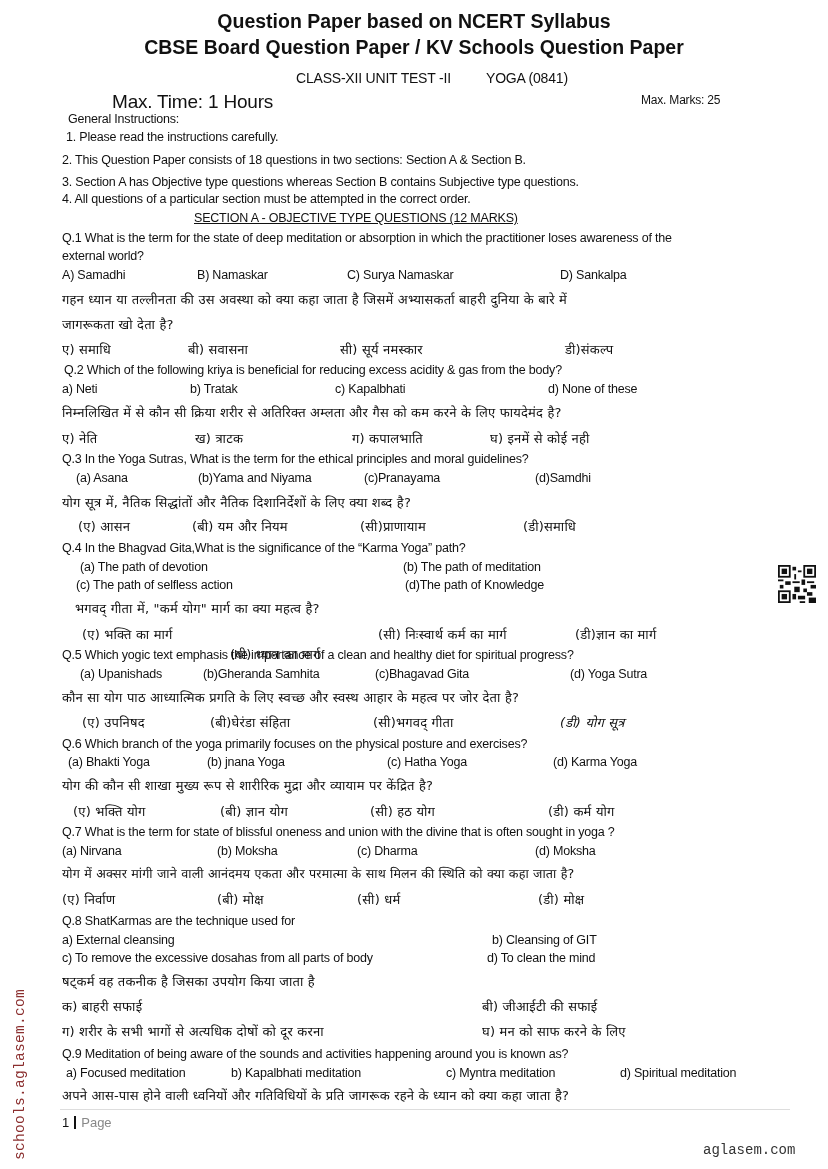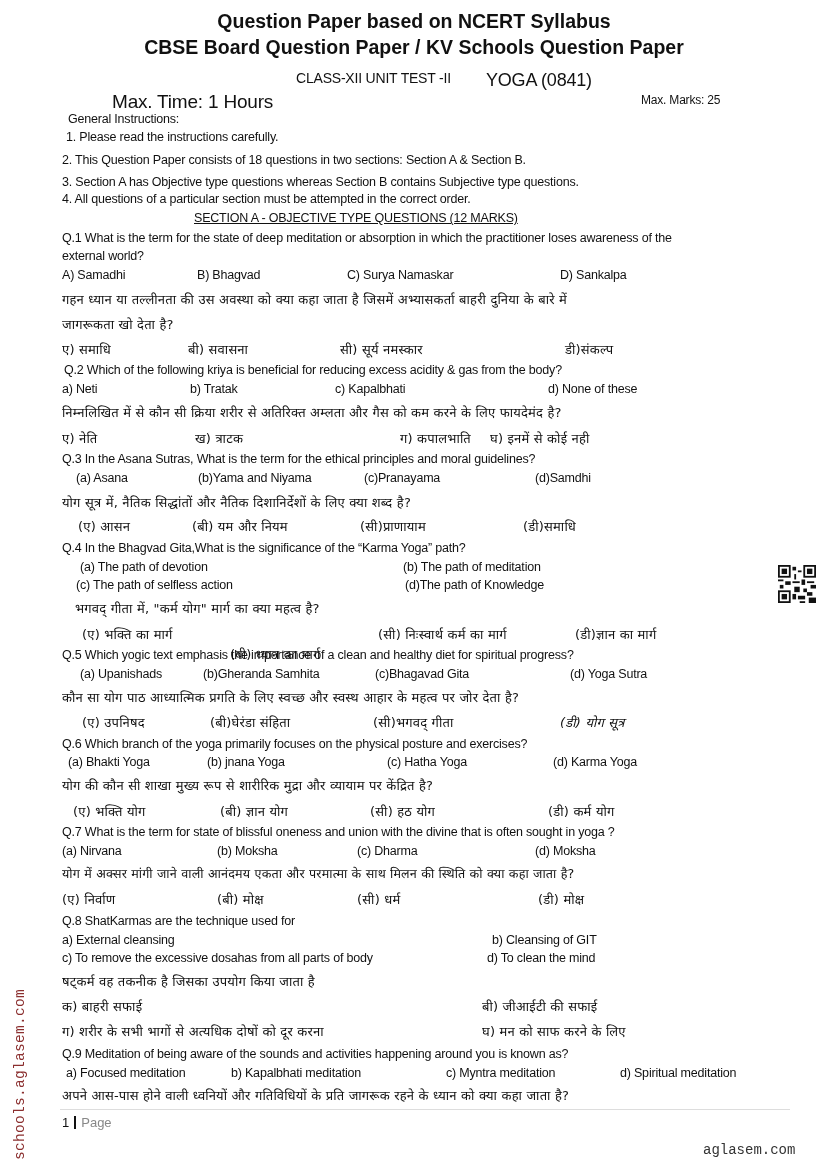--- a/index.html
+++ b/index.html
@@ -16,56 +16,56 @@
   .pagenum .bar { display:inline-block; width:2px; height:13px; background:#111; margin:0 5px -2px 5px; }
   .pagenum .pg { color:#888; }
   .qr { position:absolute; left:778px; top:565px; width:38px; height:38px; }
 </style>
 </head>
 <body>
 
 <div class="abs title" style="top:10px;">Question Paper based on NCERT Syllabus</div>
 <div class="abs title" style="top:36px;">CBSE Board Question Paper / KV Schools Question Paper</div>
 <div class="abs cond" style="left:296px; top:70px; font-size:14px;">CLASS-XII UNIT TEST -II</div>
-<div class="abs cond" style="left:486px; top:70px; font-size:18px;">YOGA (0841)</div>
+<div class="abs cond" style="left:486px; top:70px; font-size:14px;">YOGA (0841)</div>
 <div class="abs cond" style="left:112px; top:91px; font-size:19px;">Max. Time: 1 Hours</div>
 <div class="abs cond" style="left:641px; top:93px; font-size:12px;">Max. Marks: 25</div>
 
 <div class="abs cond" style="left:68px; top:112px;">General Instructions:</div>
 <div class="abs cond" style="left:66px; top:130px;">1. Please read the instructions carefully.</div>
 <div class="abs cond" style="left:62px; top:153px;">2. This Question Paper consists of 18  questions in two sections: Section A &amp; Section B.</div>
 <div class="abs cond" style="left:62px; top:175px;">3. Section A has Objective type questions whereas Section B contains Subjective type questions.</div>
 <div class="abs cond" style="left:62px; top:192px;">4. All questions of a particular section must be attempted in the correct order.</div>
 <div class="abs cond sec" style="left:194px; top:211px;">SECTION A - OBJECTIVE TYPE QUESTIONS (12 MARKS)</div>
 
 <div class="abs cond" style="left:62px; top:231px;">Q.1 What is the term for the state of deep meditation or absorption in which the practitioner loses awareness of the</div>
 <div class="abs cond" style="left:62px; top:249px;">external world?</div>
 <div class="abs cond" style="left:62px; top:268px;">A) Samadhi</div>
-<div class="abs cond" style="left:197px; top:268px;">B) Bhagvad</div>
+<div class="abs cond" style="left:197px; top:268px;">B) Namaskar</div>
 <div class="abs cond" style="left:347px; top:268px;">C) Surya Namaskar</div>
 <div class="abs cond" style="left:560px; top:268px;">D) Sankalpa</div>
 <div class="abs hi" style="left:62px; top:290px;">गहन ध्यान या तल्लीनता की उस अवस्था को क्या कहा जाता है जिसमें अभ्यासकर्ता बाहरी दुनिया के बारे में</div>
 <div class="abs hi" style="left:62px; top:315px;">जागरूकता खो देता है?</div>
 <div class="abs hi" style="left:62px; top:340px;">ए) समाधि</div>
 <div class="abs hi" style="left:188px; top:340px;">बी) सवासना</div>
 <div class="abs hi" style="left:340px; top:340px;">सी) सूर्य नमस्कार</div>
 <div class="abs hi" style="left:565px; top:340px;">डी)संकल्प</div>
 
 <div class="abs cond" style="left:64px; top:363px;">Q.2 Which of the following kriya is beneficial for reducing excess acidity &amp; gas from the body?</div>
 <div class="abs cond" style="left:62px; top:382px;">a) Neti</div>
 <div class="abs cond" style="left:190px; top:382px;">b) Tratak</div>
 <div class="abs cond" style="left:335px; top:382px;">c) Kapalbhati</div>
 <div class="abs cond" style="left:548px; top:382px;">d) None of these</div>
 <div class="abs hi" style="left:62px; top:403px;">निम्नलिखित में से कौन सी क्रिया शरीर से अतिरिक्त अम्लता और गैस को कम करने के लिए फायदेमंद है?</div>
 <div class="abs hi" style="left:62px; top:429px;">ए) नेति</div>
 <div class="abs hi" style="left:195px; top:429px;">ख) त्राटक</div>
-<div class="abs hi" style="left:352px; top:429px;margin-left:48px;">ग) कपालभाति</div>
+<div class="abs hi" style="left:352px; top:429px;">ग) कपालभाति</div>
 <div class="abs hi" style="left:490px; top:429px;">घ) इनमें से कोई नही</div>
 
-<div class="abs cond" style="left:62px; top:452px;">Q.3 In the Asana Sutras, What is the term for the ethical principles and moral guidelines?</div>
+<div class="abs cond" style="left:62px; top:452px;">Q.3 In the Yoga Sutras, What is the term for the ethical principles and moral guidelines?</div>
 <div class="abs cond" style="left:76px; top:471px;">(a) Asana</div>
 <div class="abs cond" style="left:198px; top:471px;">(b)Yama and Niyama</div>
 <div class="abs cond" style="left:364px; top:471px;">(c)Pranayama</div>
 <div class="abs cond" style="left:535px; top:471px;">(d)Samdhi</div>
 <div class="abs hi" style="left:62px; top:493px;">योग सूत्र में, नैतिक सिद्धांतों और नैतिक दिशानिर्देशों के लिए क्या शब्द है?</div>
 <div class="abs hi" style="left:78px; top:517px;">(ए) आसन</div>
 <div class="abs hi" style="left:192px; top:517px;">(बी) यम और नियम</div>
 <div class="abs hi" style="left:360px; top:517px;">(सी)प्राणायाम</div>
 <div class="abs hi" style="left:523px; top:517px;">(डी)समाधि</div>
 

